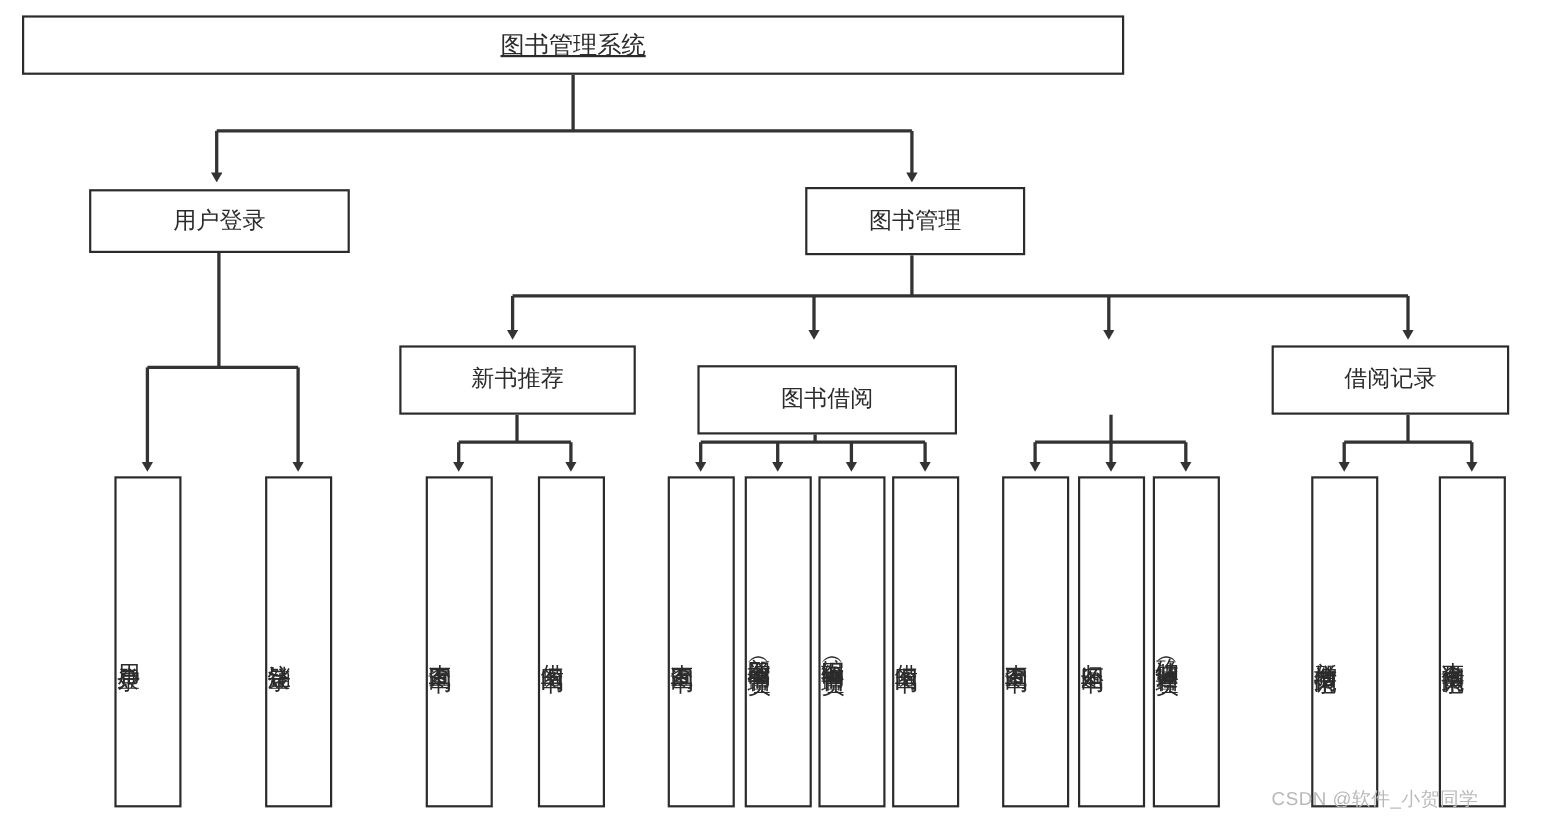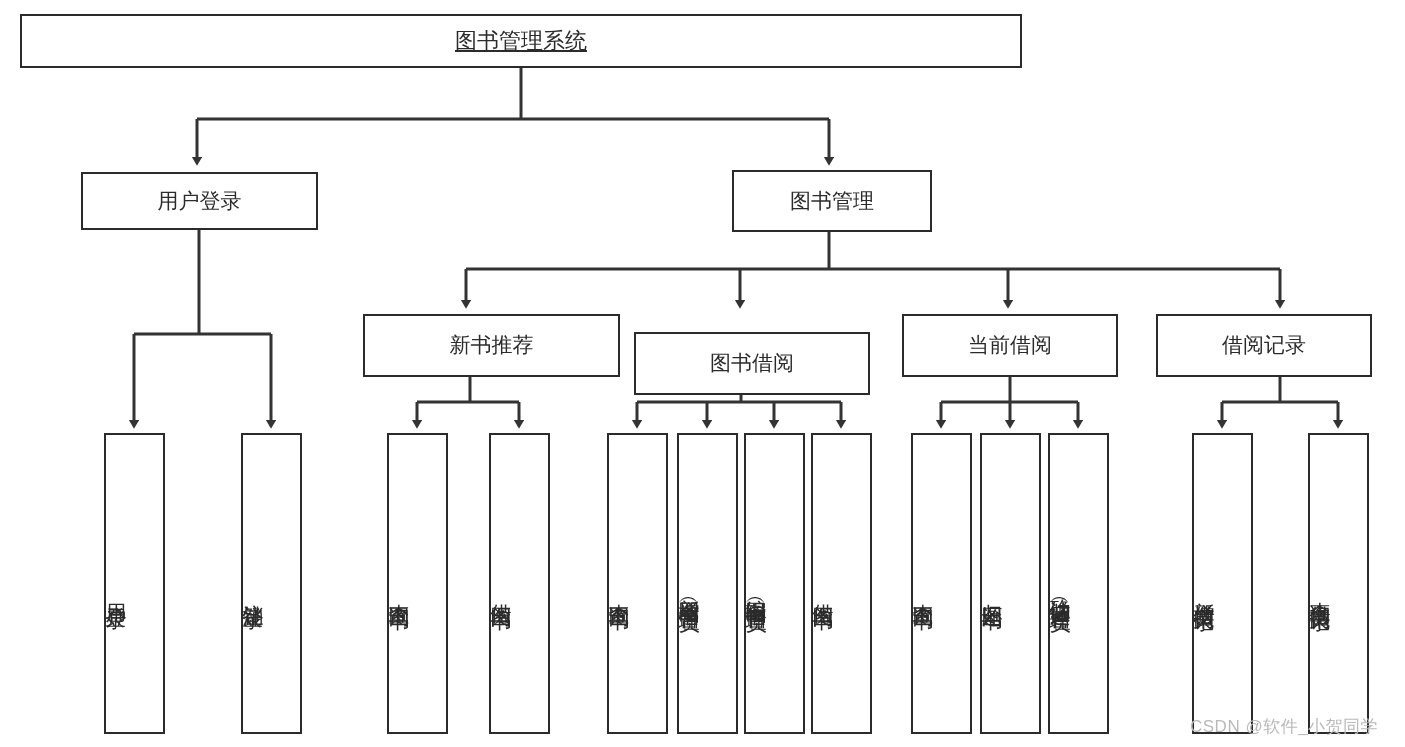--- a/index.html
+++ b/index.html
@@ -131,28 +131,25 @@
     <span class="node-label">图书管理系统</span>
   </div>
 
   <div class="node horiz" style="left:81px; top:172px; width:237px; height:58px;">
     <span class="node-label">用户登录</span>
   </div>
   <div class="node horiz" style="left:732px; top:170px; width:200px; height:62px;">
     <span class="node-label">图书管理</span>
   </div>
 
-  <div class="node horiz" style="left:363px; top:314px; width:257px; height:63px;">
+  <div class="node horiz" style="left:363px; top:314px; width:215px; height:63px;">
     <span class="node-label">新书推荐</span>
   </div>
   <div class="node horiz" style="left:634px; top:332px; width:236px; height:63px;">
     <span class="node-label">图书借阅</span>
-  </div>
-  <div class="node horiz" style="left:902px; top:314px; width:216px; height:63px;">
-    <span class="node-label">当前借阅</span>
   </div>
   <div class="node horiz" style="left:1156px; top:314px; width:216px; height:63px;">
     <span class="node-label">借阅记录</span>
   </div>
 
   <div class="node vert" style="left:104px; top:433px; width:61px; height:301px;">
     <span class="node-label">用户登录</span>
   </div>
   <div class="node vert" style="left:241px; top:433px; width:61px; height:301px;">
     <span class="node-label">注销登录</span>
@@ -188,15 +185,15 @@
     <span class="node-label">确认归还（管理员）</span>
   </div>
 
   <div class="node vert" style="left:1192px; top:433px; width:61px; height:301px;">
     <span class="node-label">新增借阅记录</span>
   </div>
   <div class="node vert" style="left:1308px; top:433px; width:61px; height:301px;">
     <span class="node-label">查询借阅记录</span>
   </div>
 
-  <div class="watermark" style="left:1190px; top:715px;">CSDN @软件_小贺同学</div>
+  <div class="watermark" style="left:1156px; top:715px;">CSDN @软件_小贺同学</div>
 
 </div>
 
 </body></html>

